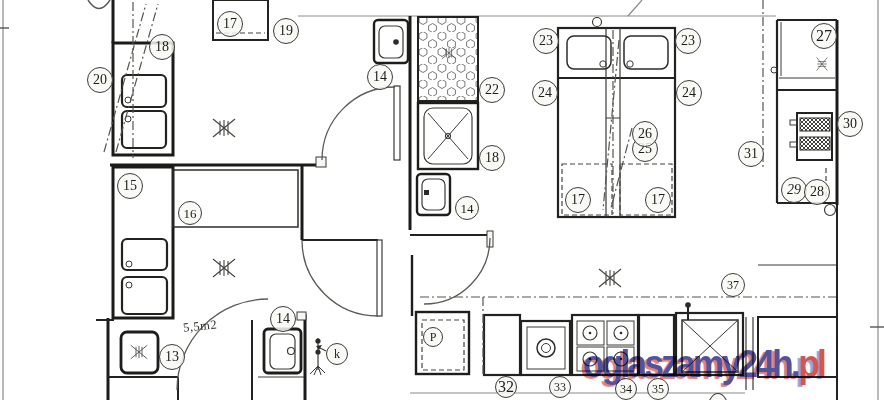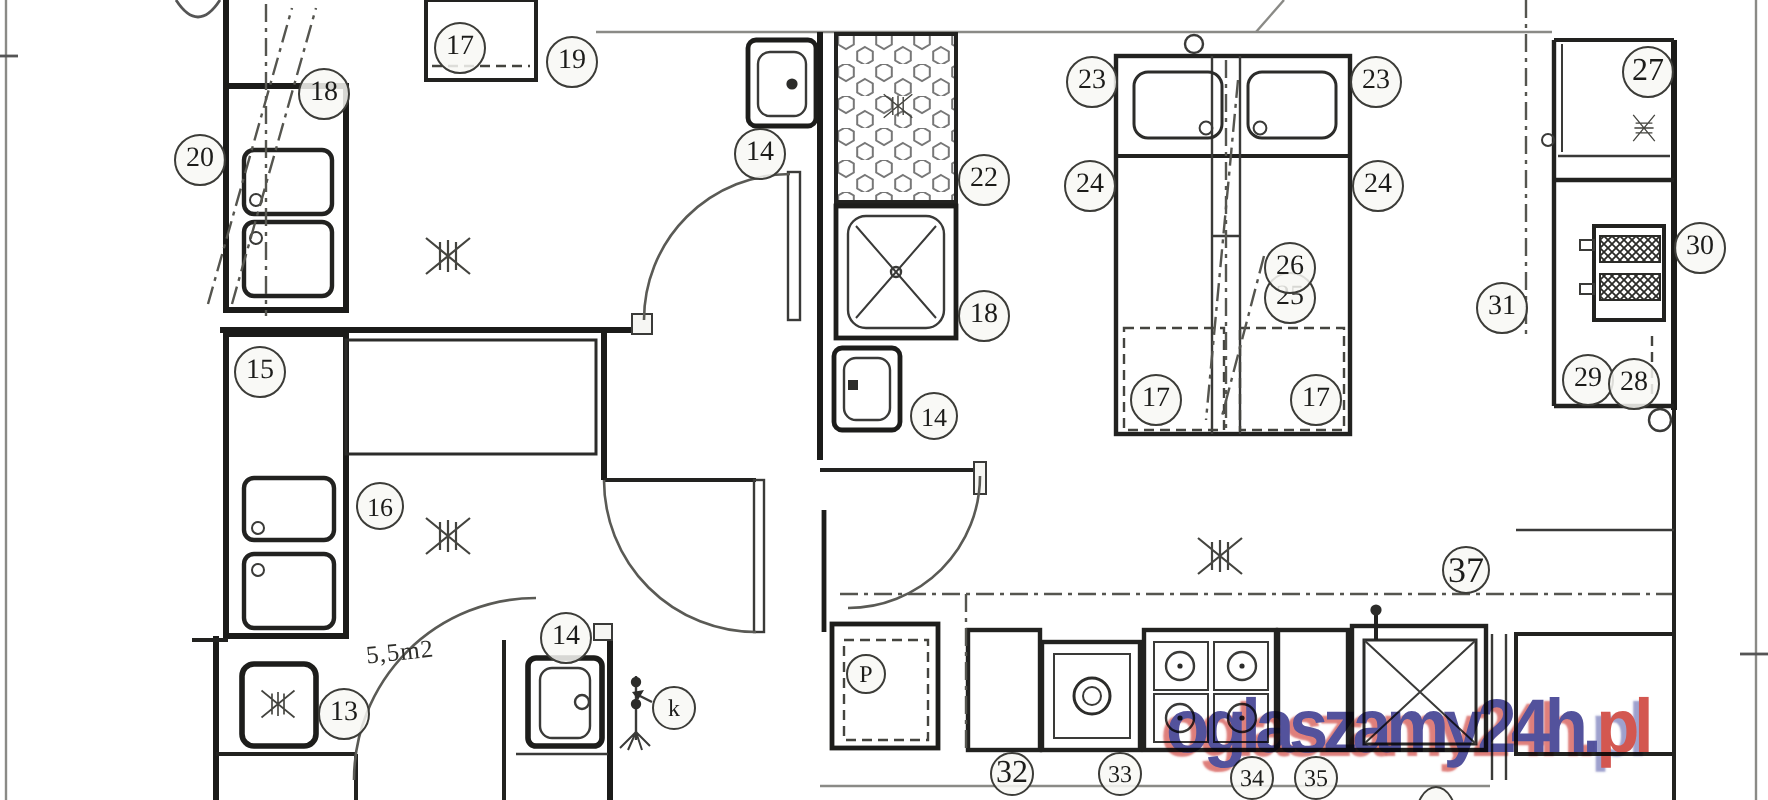--- a/index.html
+++ b/index.html
@@ -235,42 +235,42 @@
       <path class="arc" d="M177 390 A91 91 0 0 1 268 299"></path>
     </g>
   </svg>
 
   <div>
       <div class="lbl" style="left: 217px; top: 11px; height: 26px; width: 26px; font-size: 14px;">17</div>
       <div class="lbl" style="left: 273px; top: 18px; height: 26px; width: 26px; font-size: 14px;">19</div>
       <div class="lbl" style="left: 149px; top: 34px; height: 26px; width: 26px; font-size: 14px;">18</div>
       <div class="lbl" style="left: 87px; top: 67px; height: 26px; width: 26px; font-size: 14px;">20</div>
       <div class="lbl" style="left: 117px; top: 173px; height: 26px; width: 26px; font-size: 14px;">15</div>
-      <div class="lbl" style="left: 178px; top: 201px; height: 24px; width: 24px; font-size: 13px; margin-top: 40px;">16</div>
+      <div class="lbl" style="left: 178px; top: 201px; height: 24px; width: 24px; font-size: 13px;">16</div>
       <div class="lbl" style="left: 159px; top: 344px; height: 26px; width: 26px; font-size: 14px;">13</div>
       <div class="lbl" style="left: 270px; top: 306px; height: 26px; width: 26px; font-size: 14px;">14</div>
       <div class="lbl" style="left: 326px; top: 343px; height: 22px; width: 22px; font-size: 12px;">k</div>
       <div class="lbl" style="left: 367px; top: 64px; height: 26px; width: 26px; font-size: 14px;">14</div>
       <div class="lbl" style="left: 479px; top: 77px; height: 26px; width: 26px; font-size: 14px;">22</div>
       <div class="lbl" style="left: 479px; top: 145px; height: 26px; width: 26px; font-size: 14px;">18</div>
       <div class="lbl" style="left: 455px; top: 196px; height: 24px; width: 24px; font-size: 13px;">14</div>
       <div class="lbl" style="left: 533px; top: 28px; height: 26px; width: 26px; font-size: 14px;">23</div>
       <div class="lbl" style="left: 675px; top: 28px; height: 26px; width: 26px; font-size: 14px;">23</div>
       <div class="lbl" style="left: 532px; top: 80px; height: 26px; width: 26px; font-size: 14px;">24</div>
       <div class="lbl" style="left: 676px; top: 80px; height: 26px; width: 26px; font-size: 14px;">24</div>
       <div class="lbl" style="left: 632px; top: 96px; height: 26px; width: 26px; font-size: 14px; margin-top: 40px;">25</div>
       <div class="lbl" style="left: 632px; top: 121px; height: 26px; width: 26px; font-size: 14px;">26</div>
       <div class="lbl" style="left: 565px; top: 187px; height: 26px; width: 26px; font-size: 14px;">17</div>
       <div class="lbl" style="left: 645px; top: 187px; height: 26px; width: 26px; font-size: 14px;">17</div>
       <div class="lbl" style="left: 811px; top: 23px; height: 26px; width: 26px; font-size: 16px;">27</div>
       <div class="lbl" style="left: 837px; top: 111px; height: 26px; width: 26px; font-size: 14px;">30</div>
       <div class="lbl" style="left: 738px; top: 141px; height: 26px; width: 26px; font-size: 14px;">31</div>
-      <div class="lbl" style="left: 781px; top: 177px; height: 26px; width: 26px; font-size: 14px;">29</div>
+      <div class="lbl" style="left: 781px; top: 177px; height: 26px; width: 26px; font-size: 14px; font-style: italic;">29</div>
       <div class="lbl" style="left: 804px; top: 179px; height: 26px; width: 26px; font-size: 14px;">28</div>
-      <div class="lbl" style="left: 721px; top: 273px; height: 24px; width: 24px; font-size: 18px;">37</div>
+      <div class="lbl" style="left: 721px; top: 273px; height: 24px; width: 24px; font-size: 12px;">37</div>
       <div class="lbl" style="left: 495px; top: 376px; height: 22px; width: 22px; font-size: 16px;">32</div>
       <div class="lbl" style="left: 549px; top: 376px; height: 22px; width: 22px; font-size: 12px;">33</div>
       <div class="lbl" style="left: 615px; top: 378px; height: 22px; width: 22px; font-size: 12px;">34</div>
       <div class="lbl" style="left: 647px; top: 378px; height: 22px; width: 22px; font-size: 12px;">35</div>
       <div class="lbl" style="left: 707px; top: 393px; height: 36px; width: 22px; font-size: 12px;">36</div>
       <div class="lbl" style="left: 423px; top: 327px; height: 20px; width: 20px; font-size: 12px;">P</div>
     </div>
 
   <div class="dim">5,5m2</div>
 

